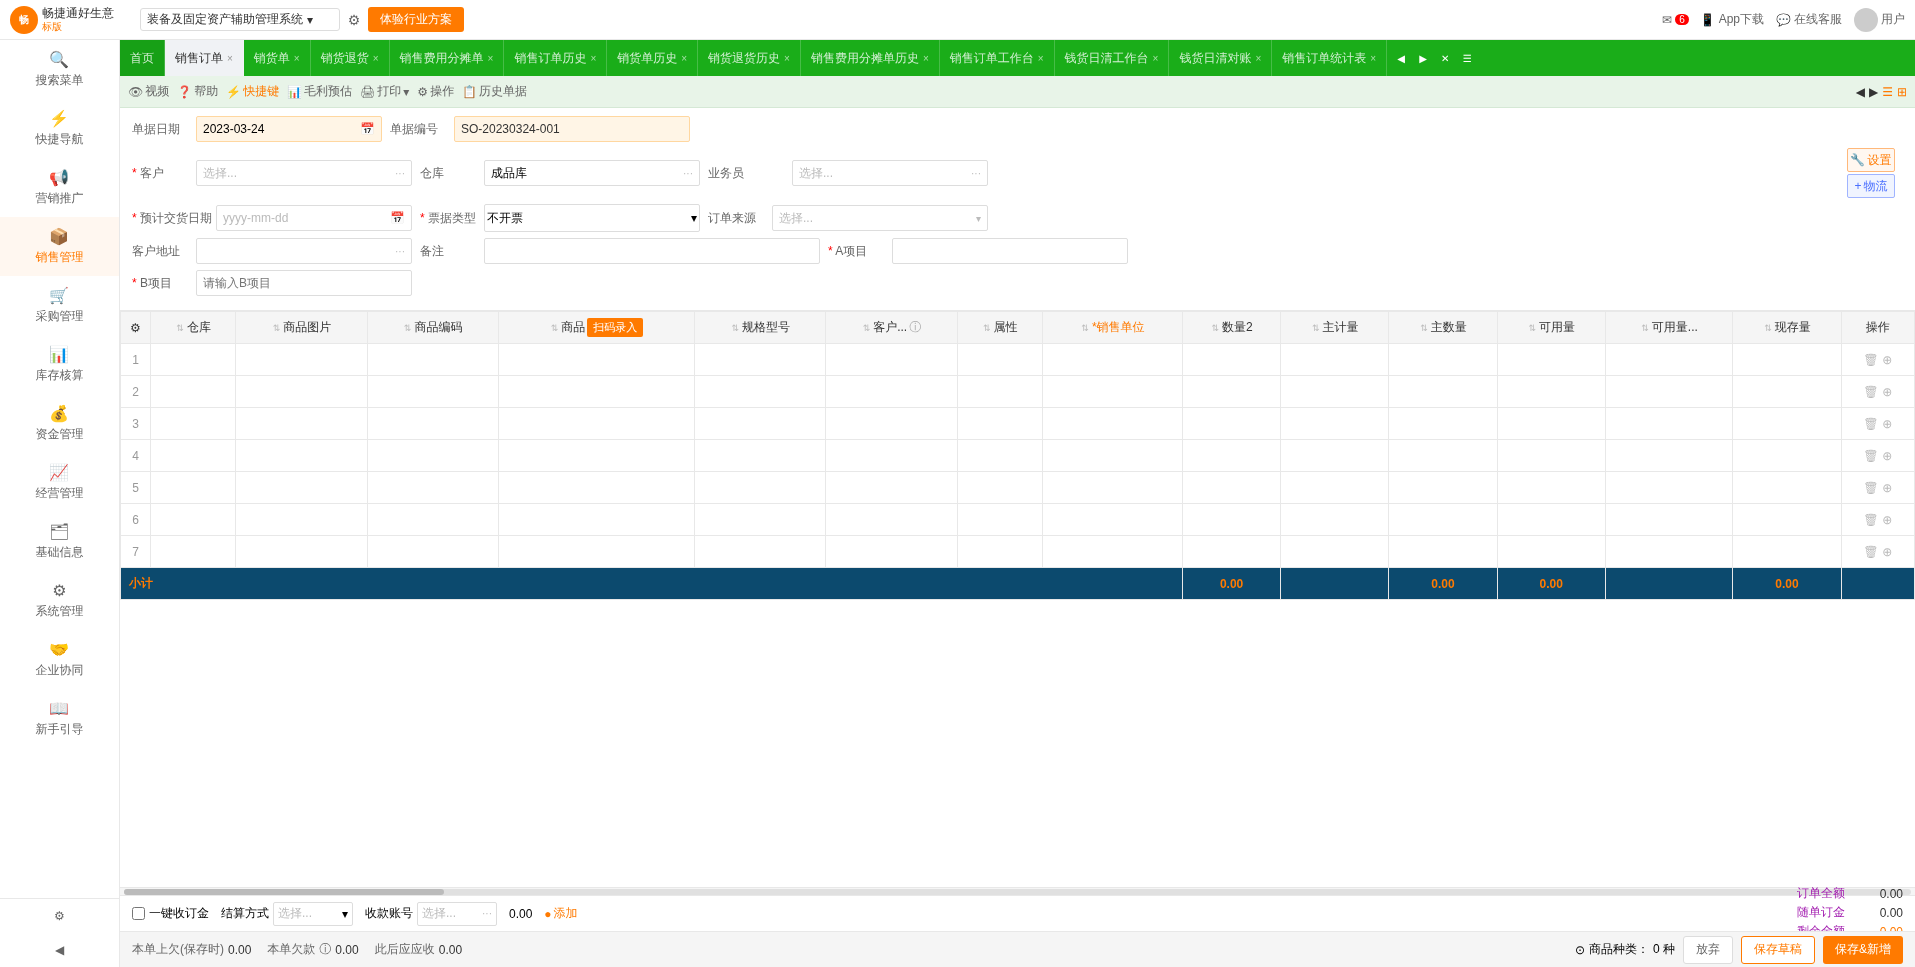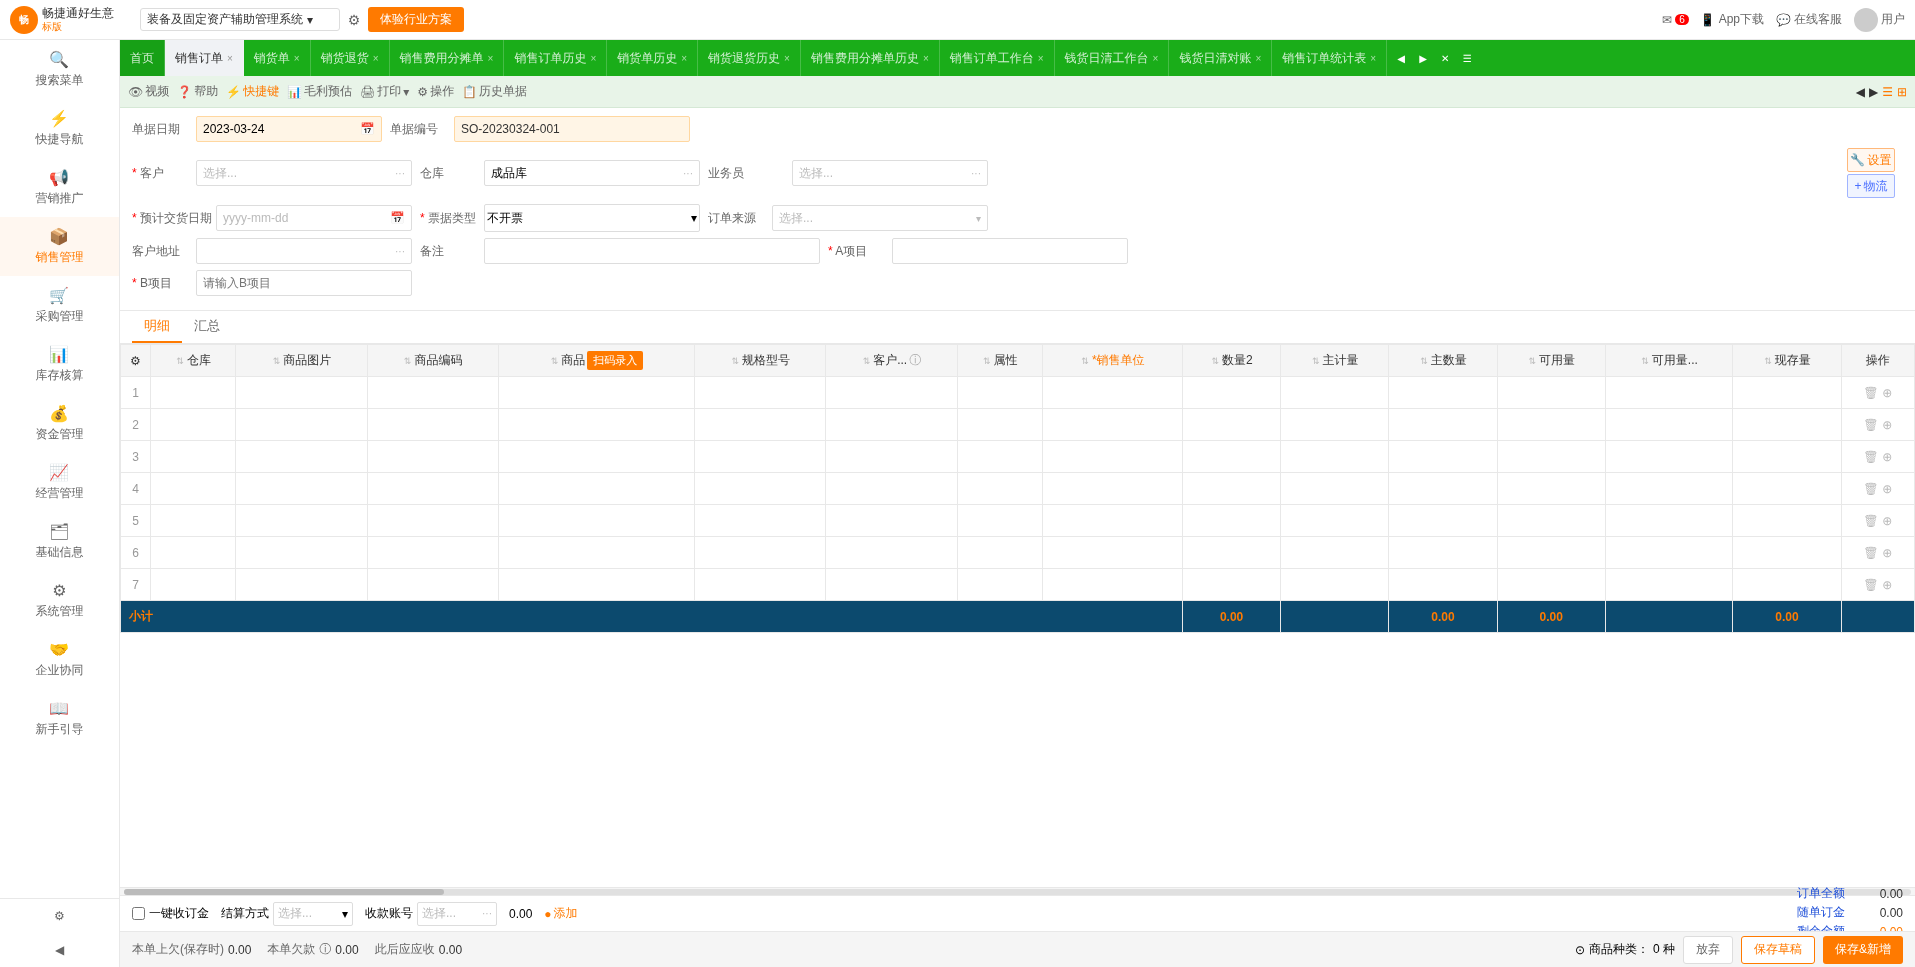--- a/index.html
+++ b/index.html
@@ -86,21 +86,21 @@
     
     .footer { height: 36px; background: #f5f5f5; border-top: 1px solid #e8e8e8; display: flex; align-items: center; padding: 0 12px; gap: 16px; font-size: 12px; }
     .footer-stat { display: flex; align-items: center; gap: 4px; color: #666; }
     .footer-stat .val { color: #333; }
     .footer-right { margin-left: auto; display: flex; align-items: center; gap: 8px; }
     .goods-count { display: flex; align-items: center; gap: 4px; }
     .btn-discard { height: 28px; border: 1px solid #ddd; background: #fff; border-radius: 3px; padding: 0 12px; cursor: pointer; color: #666; }
     .btn-save-draft { height: 28px; border: 1px solid #ff7a00; background: #fff; border-radius: 3px; padding: 0 12px; cursor: pointer; color: #ff7a00; }
     .btn-save-new { height: 28px; background: #ff7a00; border: none; border-radius: 3px; padding: 0 12px; cursor: pointer; color: white; }
     .summary-row { display: flex; justify-content: flex-end; align-items: center; gap: 8px; margin-bottom: 2px; }
-    .summary-label { color: #1d4ed8; text-align: right; }
+    .summary-label { color: #a21caf; text-align: right; }
     .summary-val { min-width: 50px; color: #333; }
     
     
     .scroll-area { height: 8px; background: #f5f5f5; border-top: 1px solid #e8e8e8; display: flex; align-items: center; padding: 0 4px; }
     .scroll-track { flex: 1; height: 6px; background: #e0e0e0; border-radius: 3px; }
     .scroll-thumb { width: 320px; height: 6px; background: #bbb; border-radius: 3px; }
     
     
     .action-icons { display: flex; gap: 4px; justify-content: center; }
     .action-icon { color: #bbb; cursor: pointer; font-size: 12px; }
@@ -409,24 +409,20 @@
         </div>
 
         <div class="form-row">
           <div class="form-field" style="flex:0 0 280px;">
             <span class="form-label required">B项目</span>
             <input class="form-input" style="flex: 1 1 0%;" placeholder="请输入B项目">
           </div>
         </div>
       </div>
 
-      <div class="detail-tabs">
-        <div class="detail-tab active">明细</div>
-        <div class="detail-tab">汇总</div>
-      </div>
 
       <div class="table-container">
         <table class="data-table">
           <thead>
             <tr>
               <th style="width:30px;">
                 <span>⚙</span>
               </th>
               <th>
                 <div class="th-inner">

